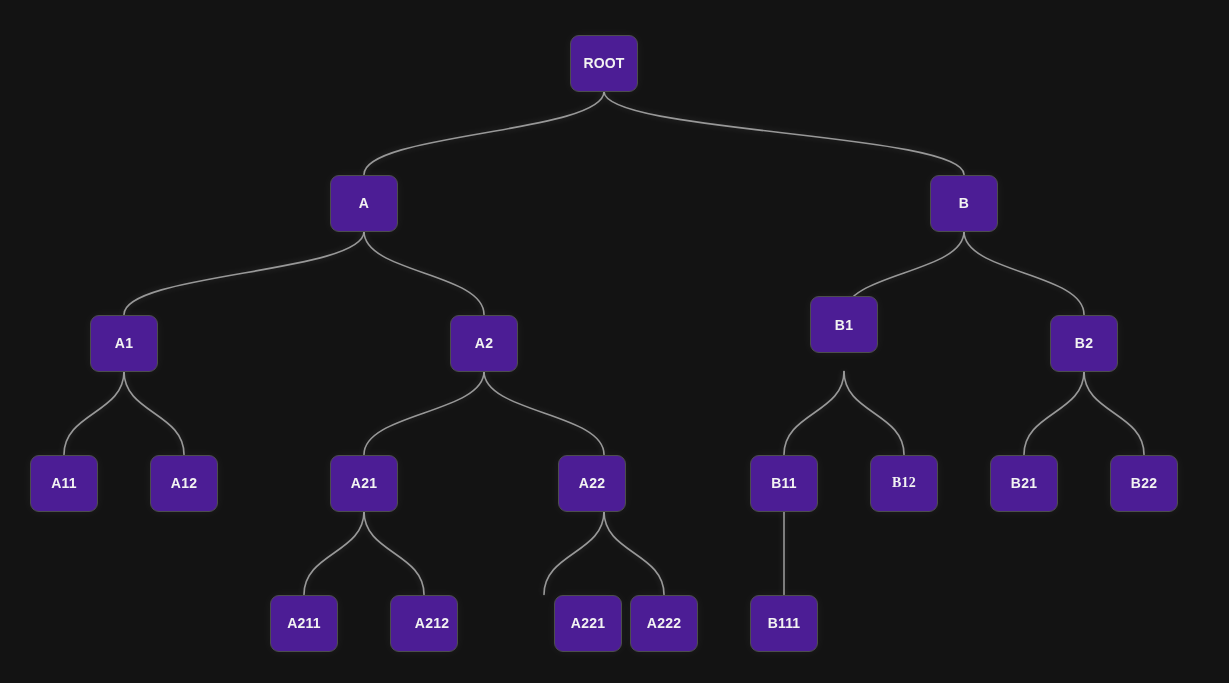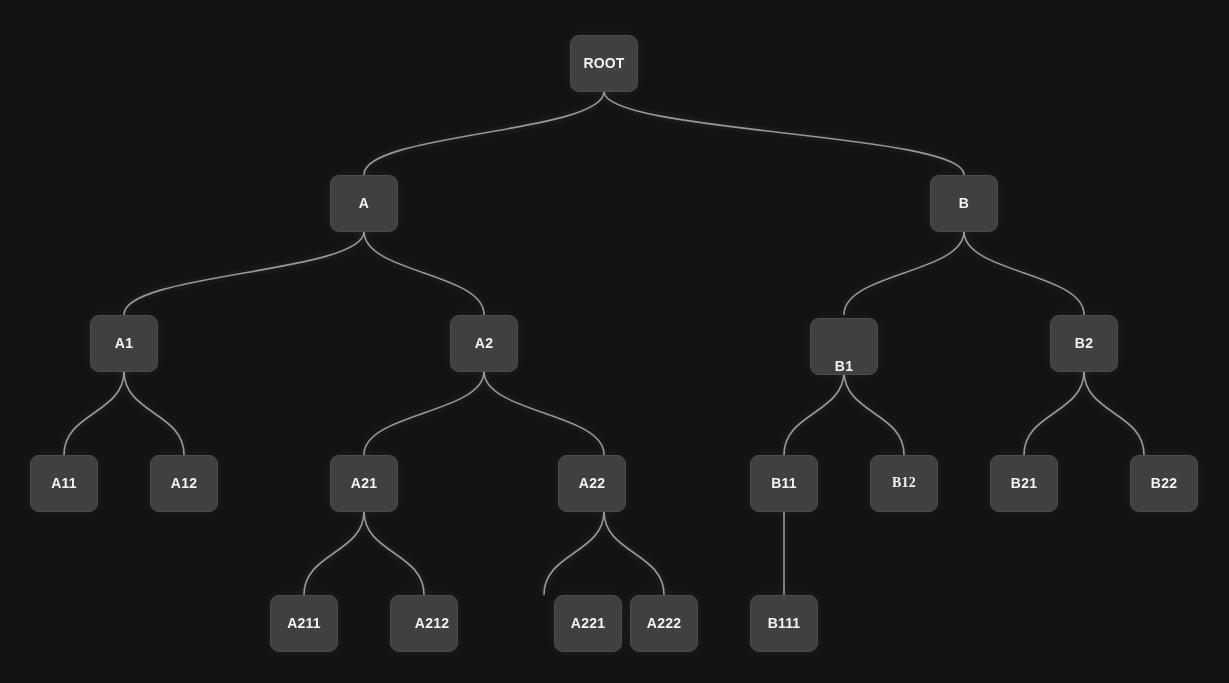--- a/index.html
+++ b/index.html
@@ -27,21 +27,21 @@
     fill: none;
     stroke: #989898;
     stroke-width: 1.6;
     stroke-linecap: round;
   }
   .node {
     position: absolute;
     width: 68px;
     height: 57px;
     box-sizing: border-box;
-    background: #404040;
+    background: #4c1d95;
     border: 1.5px solid #4d4d4d;
     border-radius: 9px;
     display: flex;
     align-items: center;
     justify-content: center;
     box-shadow: 0 0 12px rgba(255,255,255,0.05);
     cursor: pointer;
   }
   .node-label {
     color: #f2f2f2;
@@ -86,21 +86,21 @@
       </div>
       <div class="node" style="left: 930px; top: 174.5px;">
         <span class="node-label">B</span>
       </div>
       <div class="node" style="left: 90px; top: 314.5px;">
         <span class="node-label">A1</span>
       </div>
       <div class="node" style="left: 450px; top: 314.5px;">
         <span class="node-label">A2</span>
       </div>
-      <div class="node" style="left: 810px; top: 318px; align-items: flex-end;">
+      <div class="node" style="left: 810px; top: 296px;">
         <span class="node-label">B1</span>
       </div>
       <div class="node" style="left: 1050px; top: 314.5px;">
         <span class="node-label">B2</span>
       </div>
       <div class="node" style="left: 30px; top: 454.5px;">
         <span class="node-label">A11</span>
       </div>
       <div class="node" style="left: 150px; top: 454.5px;">
         <span class="node-label">A12</span>
@@ -113,21 +113,21 @@
       </div>
       <div class="node" style="left: 750px; top: 454.5px;">
         <span class="node-label">B11</span>
       </div>
       <div class="node" style="left: 870px; top: 454.5px; font-family: Liberation Serif, serif;">
         <span class="node-label">B12</span>
       </div>
       <div class="node" style="left: 990px; top: 454.5px;">
         <span class="node-label">B21</span>
       </div>
-      <div class="node" style="left: 1110px; top: 454.5px; margin-left: 20px;">
+      <div class="node" style="left: 1110px; top: 454.5px;">
         <span class="node-label">B22</span>
       </div>
       <div class="node" style="left: 270px; top: 594.5px;">
         <span class="node-label">A211</span>
       </div>
       <div class="node" style="left: 390px; top: 594.5px; padding-left: 16px;">
         <span class="node-label">A212</span>
       </div>
       <div class="node" style="left: 510px; top: 594.5px; margin-left: 44px;">
         <span class="node-label">A221</span>

